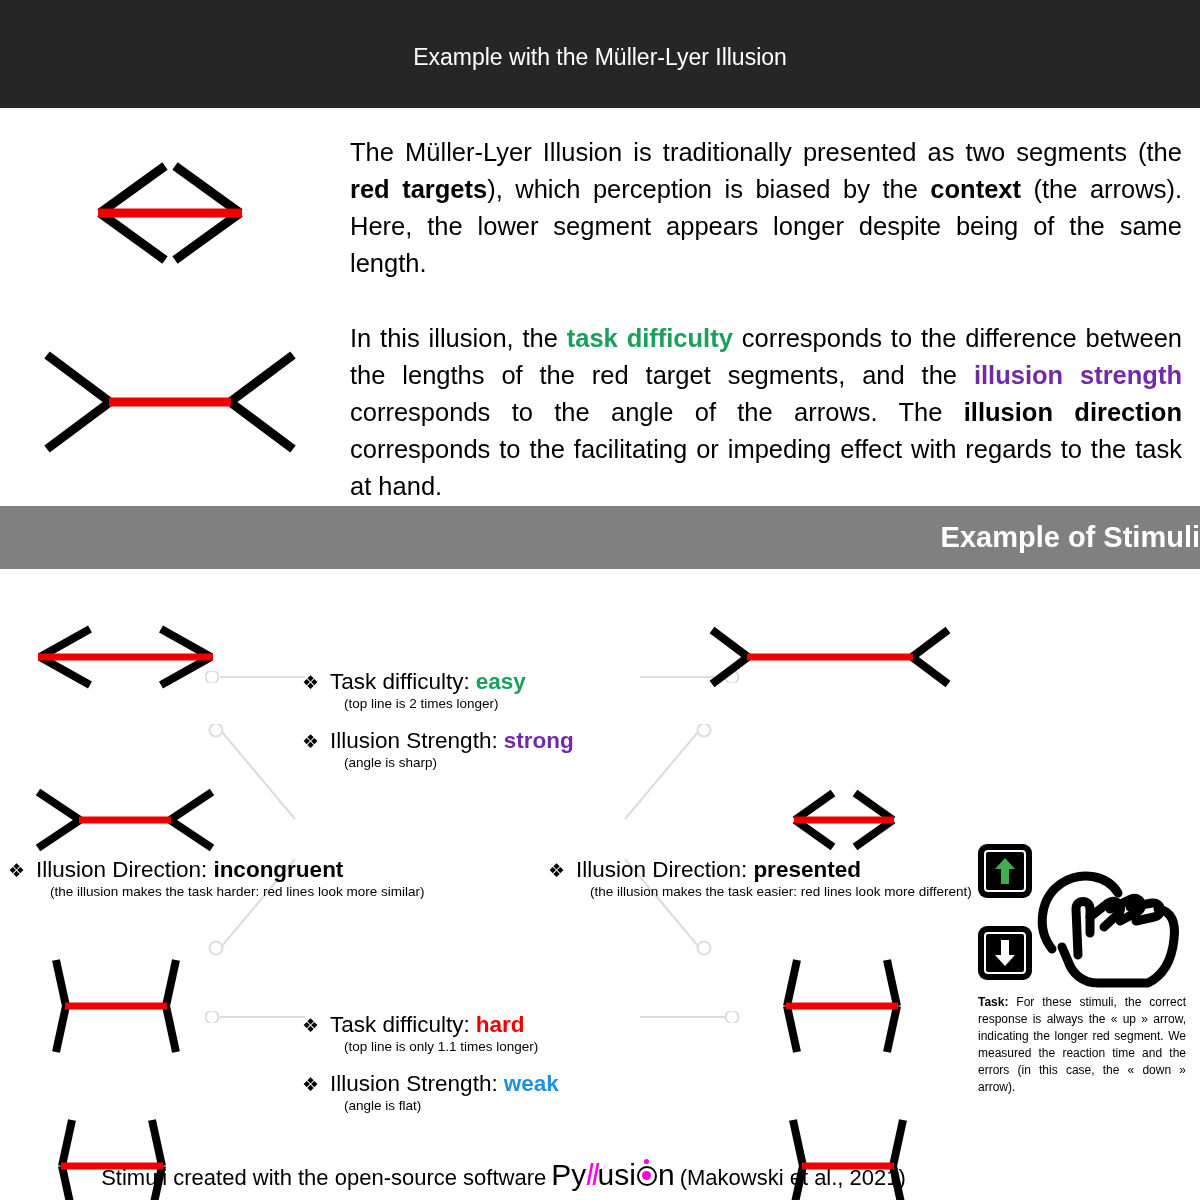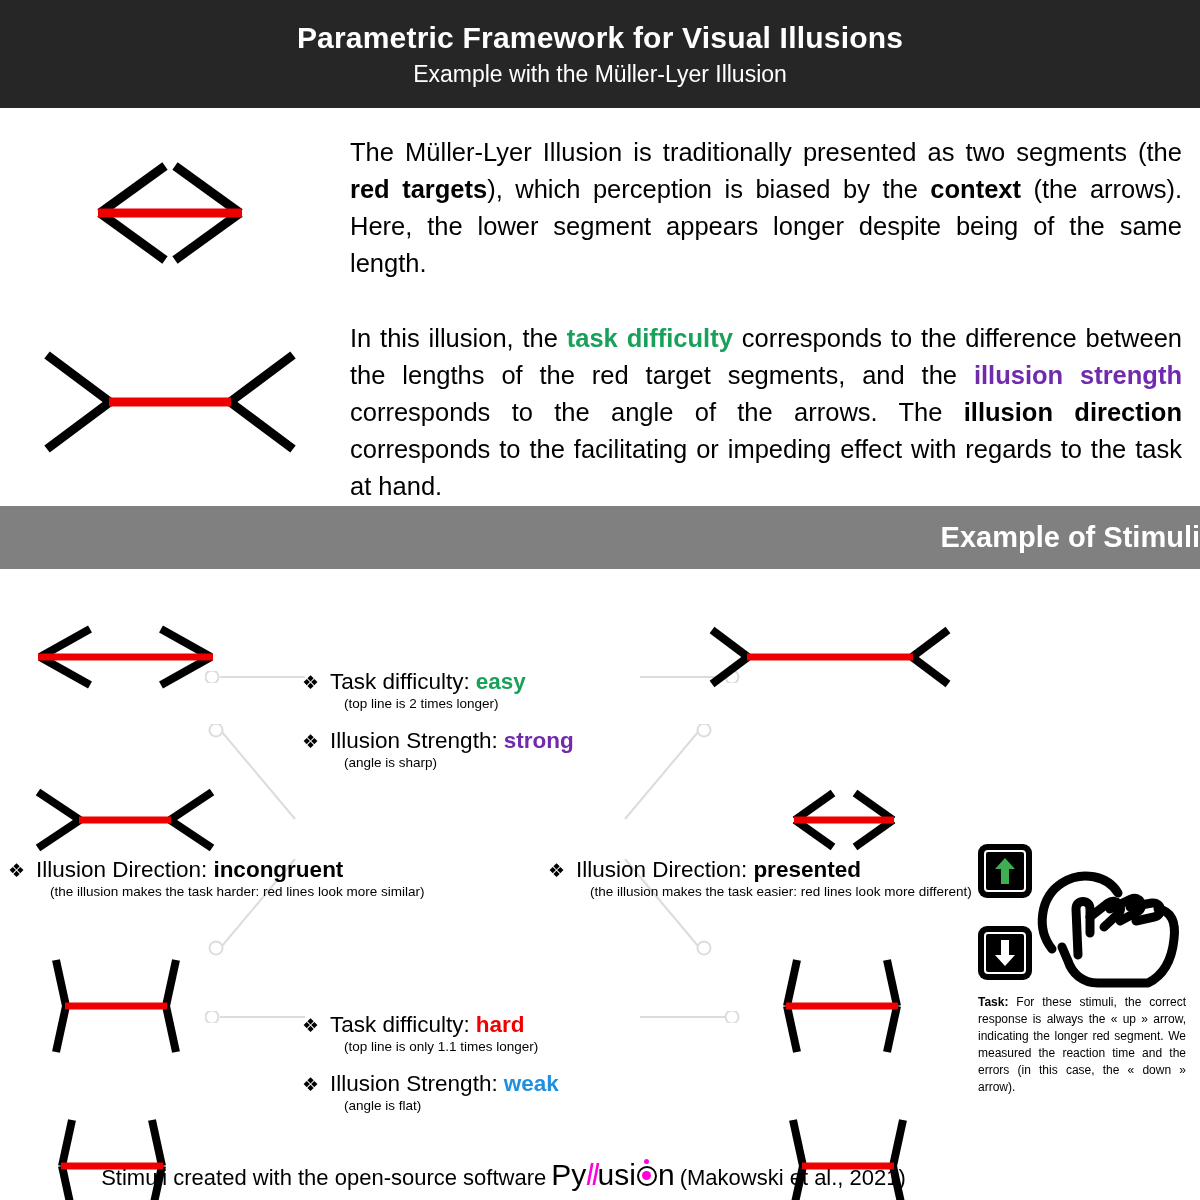--- a/index.html
+++ b/index.html
@@ -149,21 +149,20 @@
     width: 5px; height: 5px;
     border-radius: 50%;
     background: #ff00dd;
     top: -9px; left: 5px;
   }
 </style>
 </head>
 <body>
 
 <div class="header">
-  <div class="header-title">Parametric Framework for Visual Illusions</div>
   <div class="header-sub">Example with the Müller-Lyer Illusion</div>
 </div>
 
 <div class="intro">
 
   <div class="intro-figs">
 
     <svg width="200" height="130" viewBox="0 0 200 130">
       <g stroke="#000" stroke-width="9" stroke-linecap="butt" fill="none">
         <line x1="30" y1="65" x2="95" y2="18"></line>

